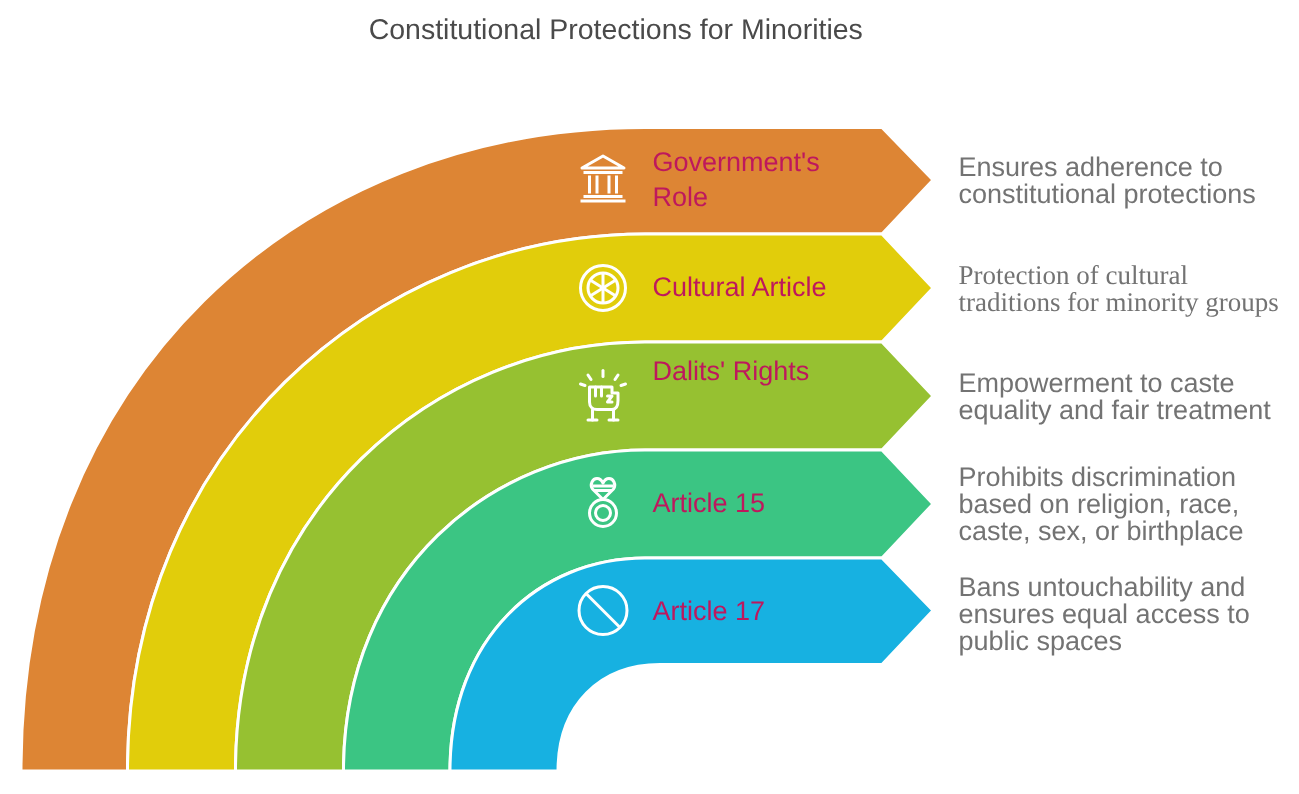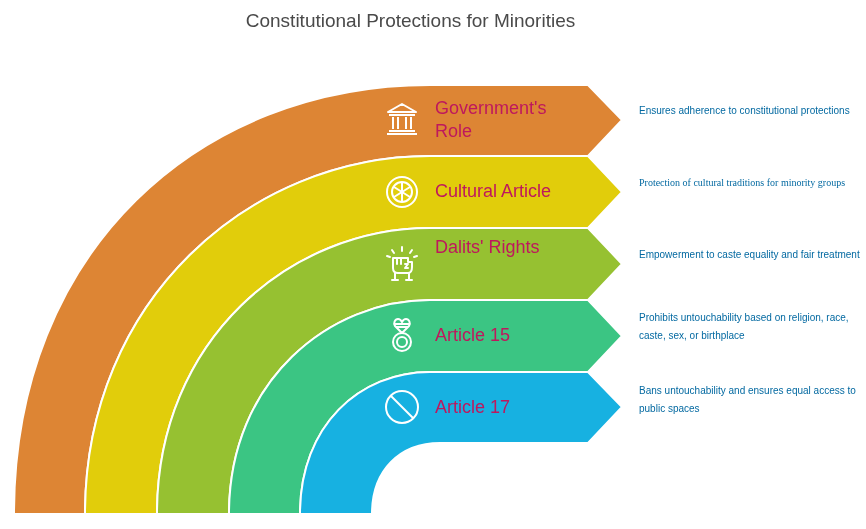--- a/index.html
+++ b/index.html
@@ -4,22 +4,22 @@
   <style>
     html, body { margin: 0; padding: 0; background: #ffffff; }
     body { width: 866px; height: 529px; position: relative; overflow: hidden;
            font-family: "Liberation Sans", sans-serif; }
     .title { position: absolute; left: 0; top: 10px; width: 821px; text-align: center;
              font-size: 19px; color: #4a4a4a; }
     svg.diagram { position: absolute; left: 0; top: 0; }
     .label { position: absolute; color: #be185d; font-size: 18px; line-height: 23px;
              font-family: "Liberation Sans", sans-serif; }
     .icon { position: absolute; width: 36px; height: 36px; }
-    .desc { position: absolute; left: 639px; width: 222px; color: #0369a1;
-            font-size: 10px; line-height: 18px; }
+    .desc { position: absolute; left: 639px; width: 222px; color: #737373;
+            font-size: 18px; line-height: 18px; }
   </style>
 </head>
 <body>
 
 <div class="title">Constitutional Protections for Minorities</div>
 
 <svg class="diagram" width="866" height="529" viewBox="0 0 866 529">
 
   <path fill="#DD8534" stroke="#ffffff" stroke-width="2" d="M14,514 C14,250 200,85 430,85 L588,85 L622,120 L588,156 L430,156 C250,156 85,300 85,514 Z"></path>
 
@@ -97,14 +97,14 @@
   <div>Role</div>
 </div>
 <div class="label" style="left:435px; top:180px;">Cultural Article</div>
 <div class="label" style="left:435px; top:236px;">Dalits' Rights</div>
 <div class="label" style="left:435px; top:324px;">Article 15</div>
 <div class="label" style="left:435px; top:396px;">Article 17</div>
 
 <div class="desc" style="top:102px;">Ensures adherence to constitutional protections</div>
 <div class="desc" style="top:174px;font-family:Liberation Serif, serif;">Protection of cultural traditions for minority groups</div>
 <div class="desc" style="top:246px;">Empowerment to caste equality and fair treatment</div>
-<div class="desc" style="top:309px;">Prohibits untouchability based on religion, race, caste, sex, or birthplace</div>
+<div class="desc" style="top:309px;">Prohibits discrimination based on religion, race, caste, sex, or birthplace</div>
 <div class="desc" style="top:382px;">Bans untouchability and ensures equal access to public spaces</div>
 
 </body></html>

